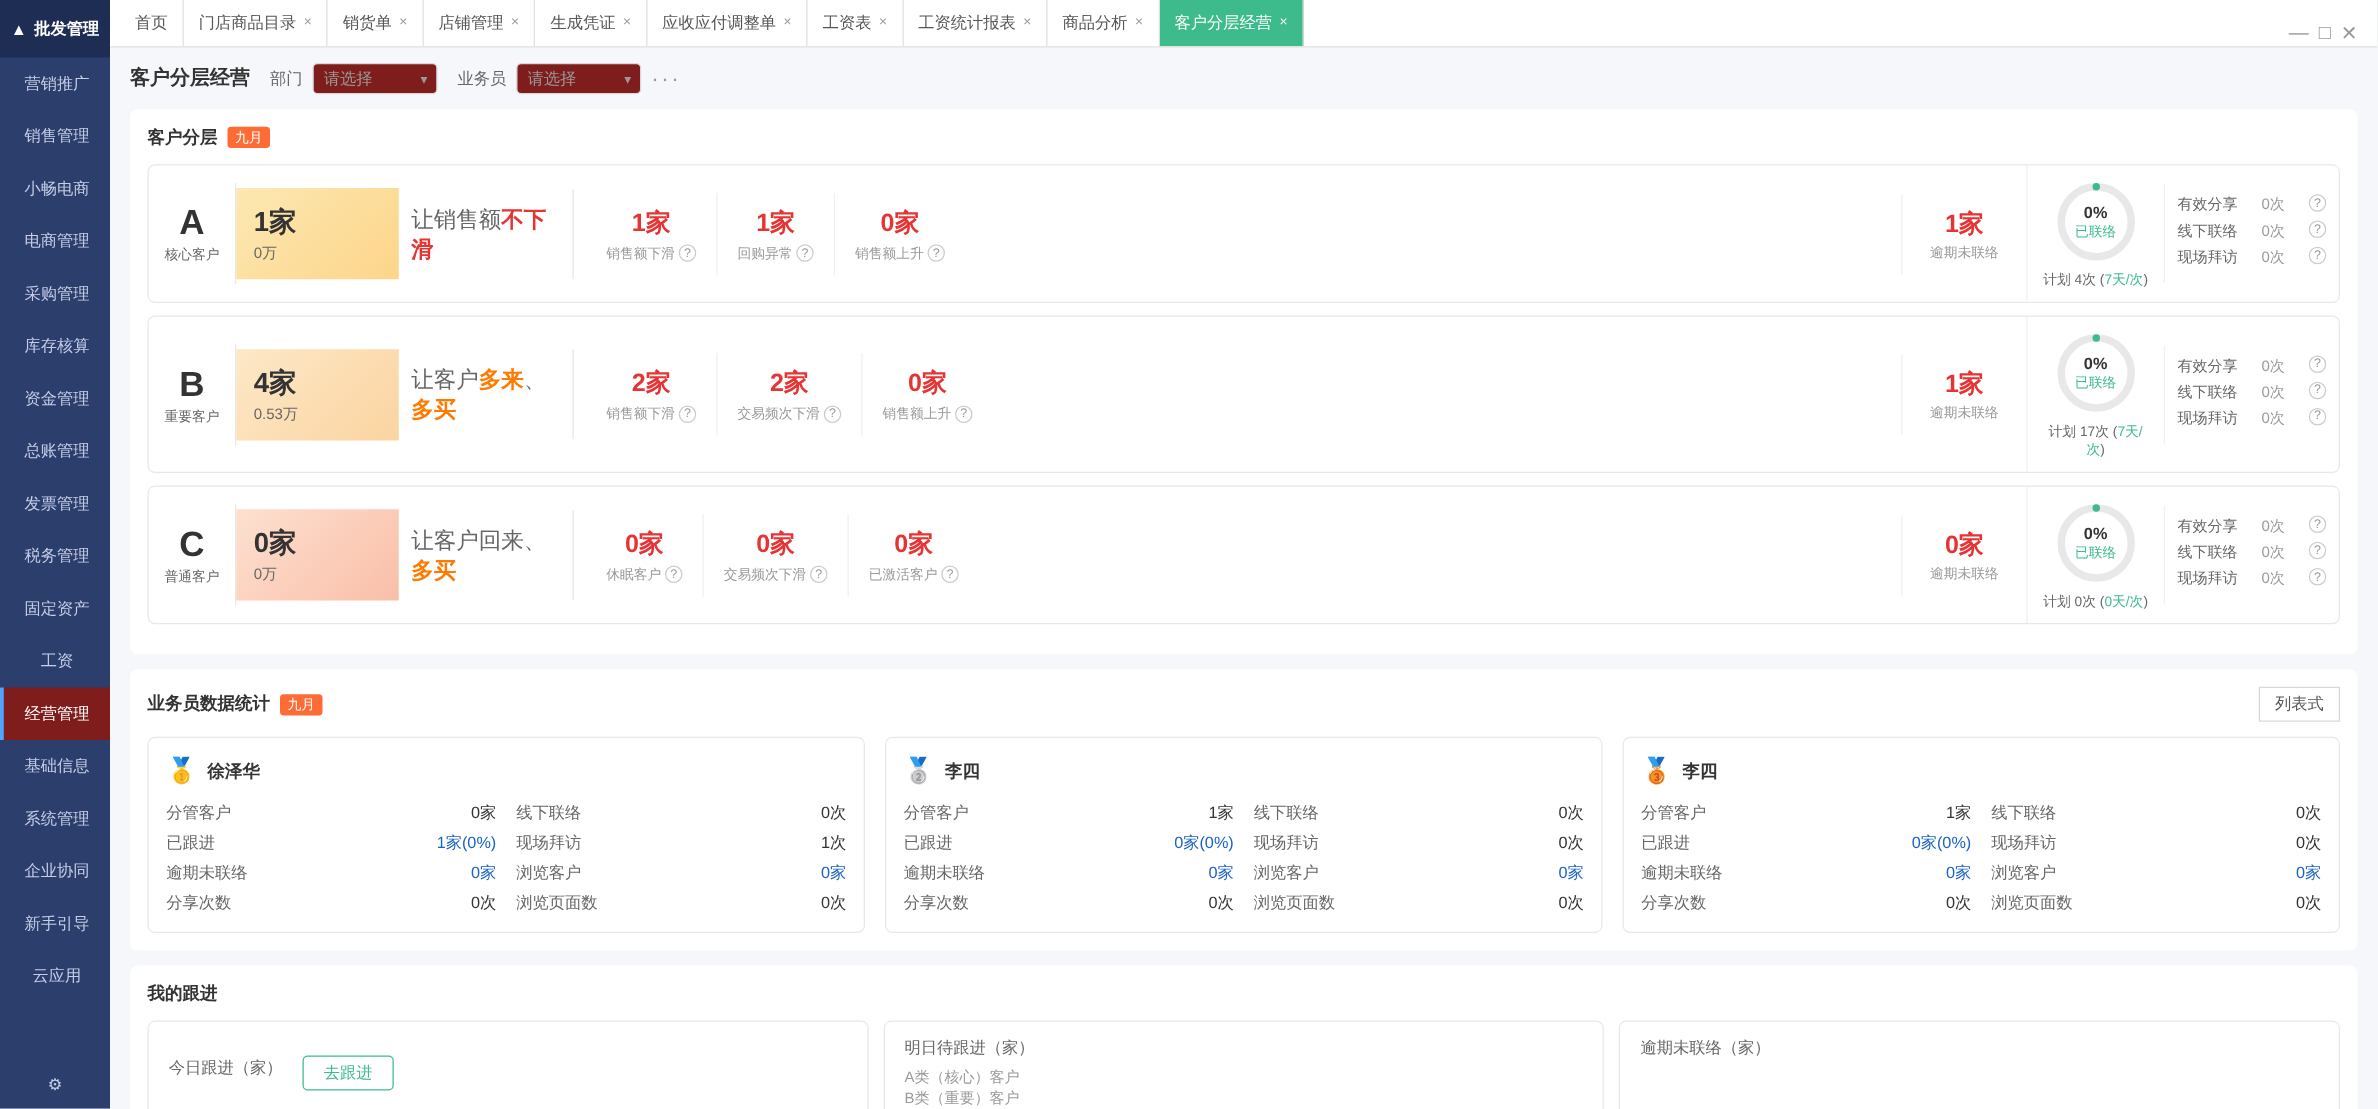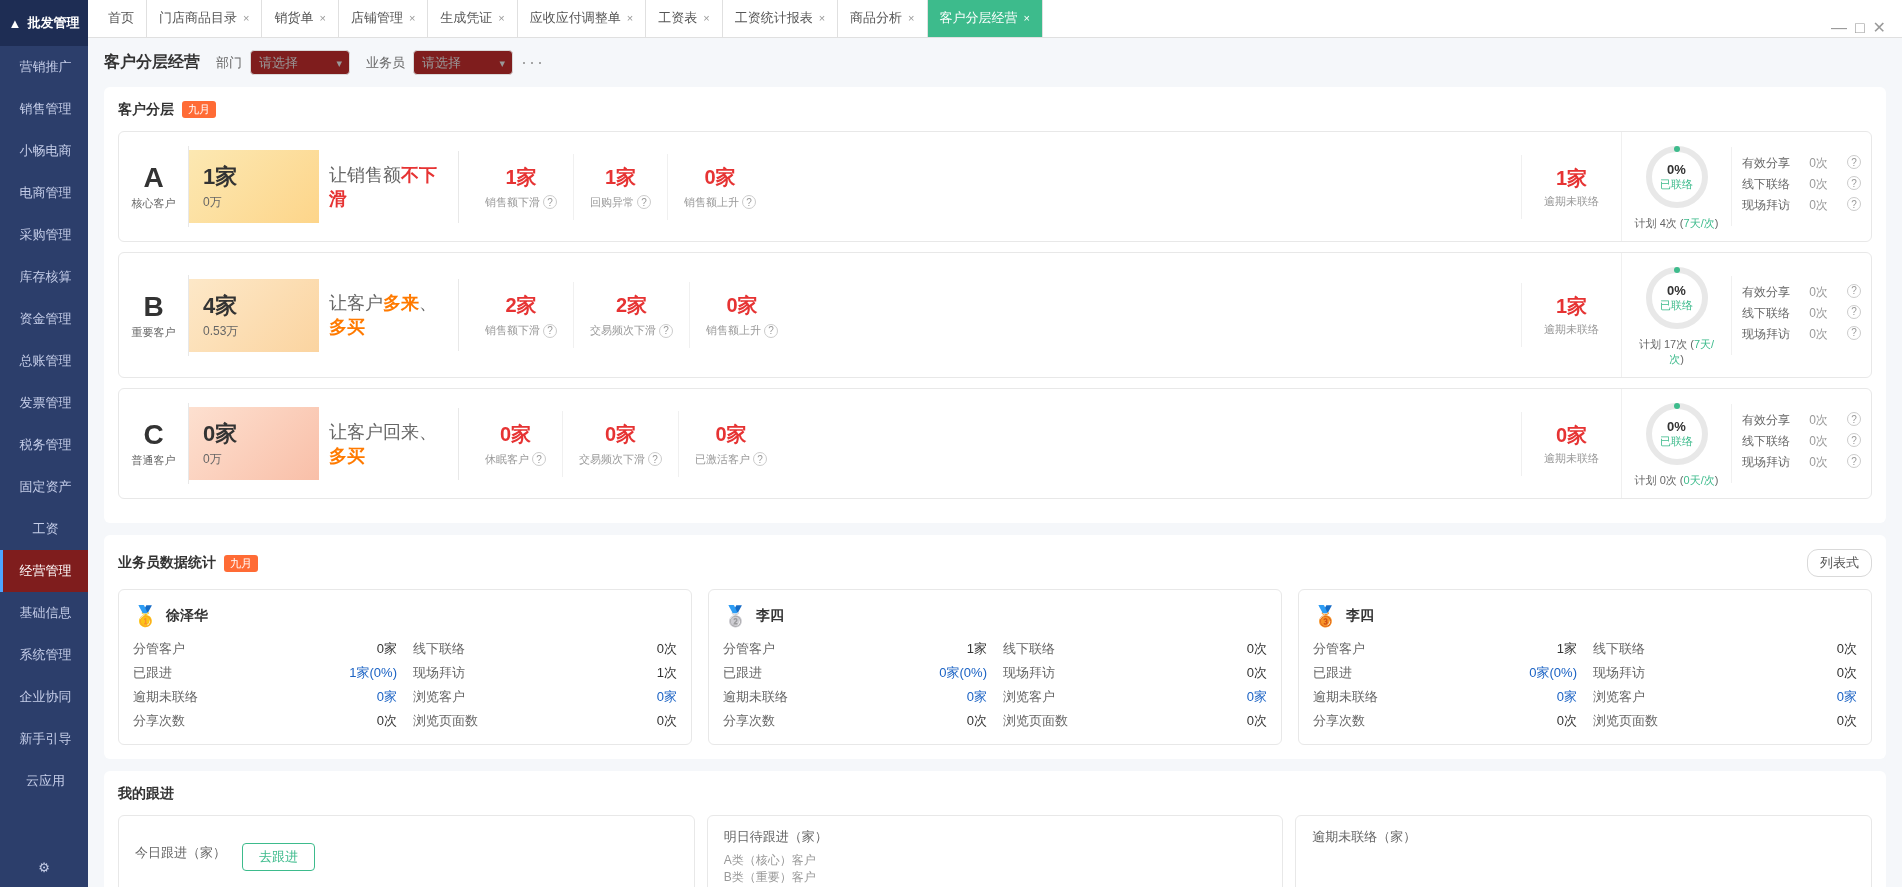--- a/index.html
+++ b/index.html
@@ -232,21 +232,21 @@
       padding: 8px 10px;
       border-left: 1px solid #f0f0f0;
       font-size: 12px;
     }
     .right-stat-row { display: flex; justify-content: space-between; align-items: flex-start; margin-bottom: 4px; color: #666; }
     .right-stat-val { color: #3dbb8c; }
     .right-stat-val.zero-val { color: #999; }
 
     
     .biz-section-header { display: flex; align-items: center; justify-content: space-between; margin-bottom: 12px; }
-    .list-btn { border: 1px solid #d9d9d9; background: #fff; padding: 4px 12px; border-radius: 11px; font-size: 13px; cursor: pointer; color: #555; }
+    .list-btn { border: 1px solid #d9d9d9; background: #fff; padding: 4px 12px; border-radius: 0; font-size: 13px; cursor: pointer; color: #555; }
 
     .staff-cards { display: flex; gap: 16px; }
     .staff-card {
       flex: 1;
       border: 1px solid #e8e8e8;
       border-radius: 6px;
       padding: 14px;
       background: #fff;
     }
     .staff-header { display: flex; align-items: center; gap: 8px; margin-bottom: 12px; }

